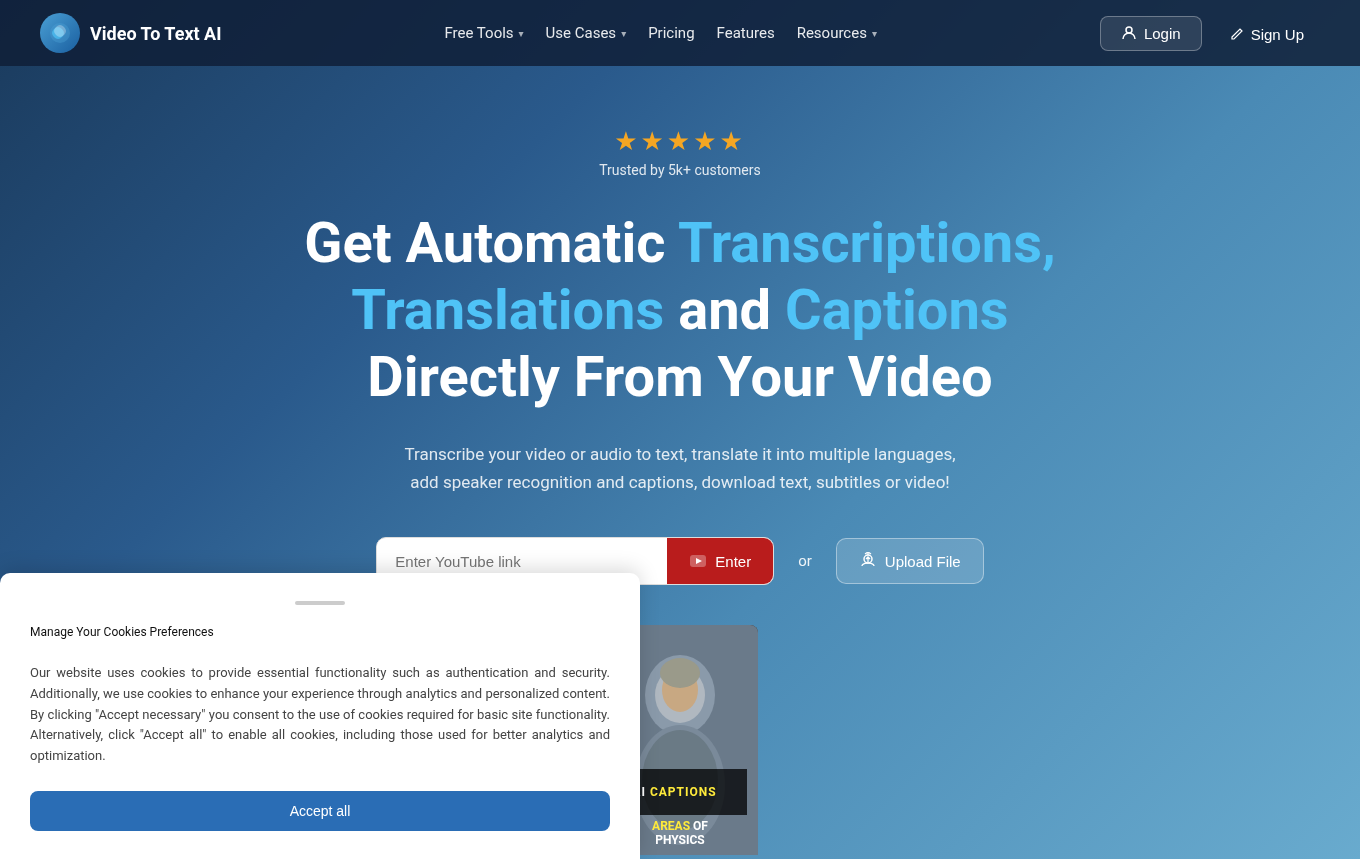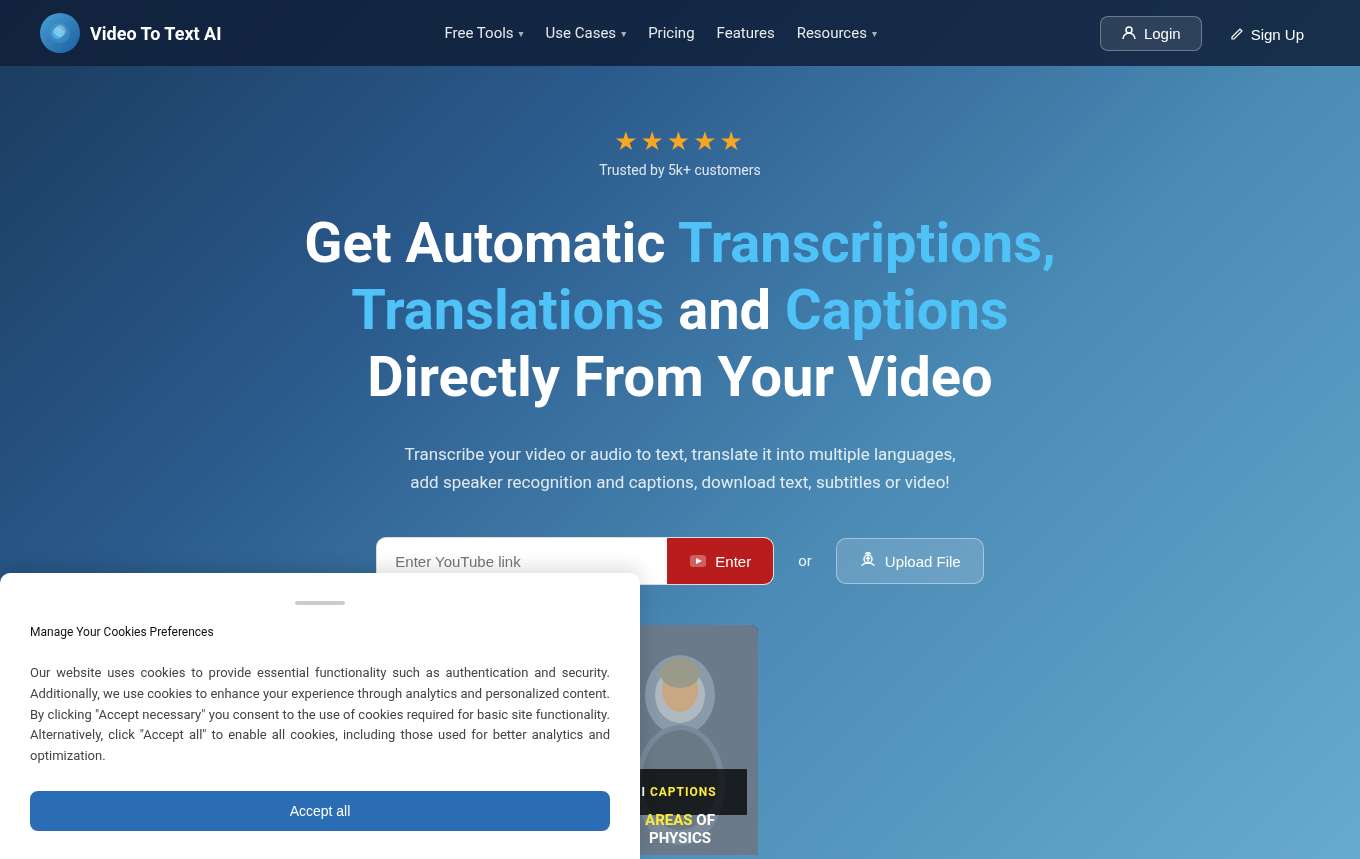--- a/index.html
+++ b/index.html
@@ -283,21 +283,21 @@
       font-weight: 700;
       letter-spacing: 1px;
     }
     .caption-bar-text .yellow { color: #ffeb3b; }
     .areas-bar {
       position: absolute;
       bottom: 8px;
       left: 0;
       right: 0;
       text-align: center;
-      font-size: 15px;
+      font-size: 12px;
       color: white;
       font-weight: 700;
     }
     .areas-bar .highlight { color: #ffeb3b; }
   </style>
 </head>
 <body>
 
 <nav>
   <a class="nav-logo">

